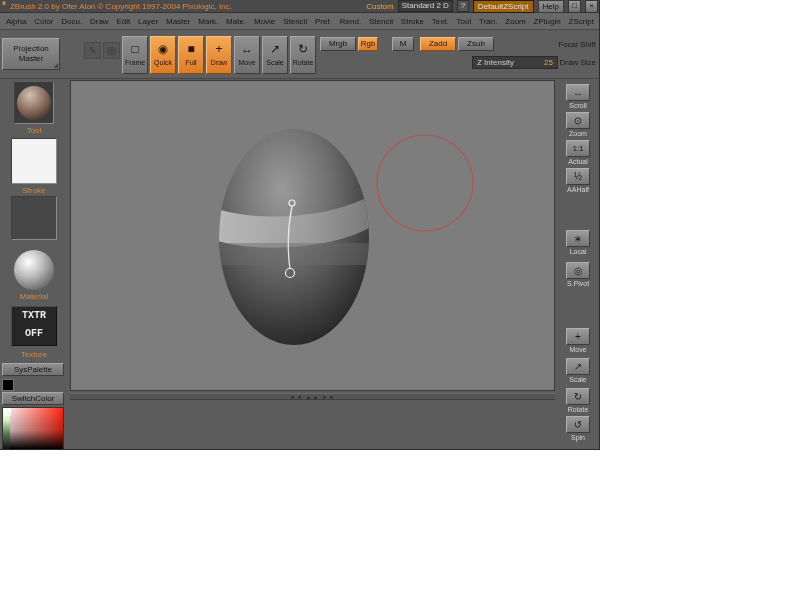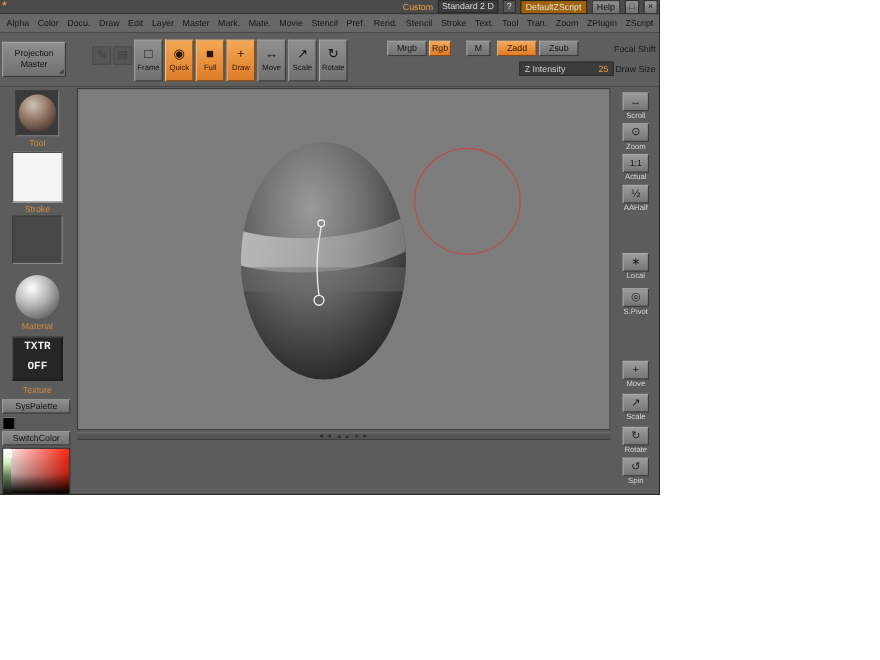--- a/index.html
+++ b/index.html
@@ -41,21 +41,21 @@
   .pm-btn{position:absolute;left:2px;top:8px;width:58px;height:32px;
     font-size:8px;text-align:center;line-height:10px;padding-top:5px;}
   .pm-corner{position:absolute;right:1px;bottom:1px;font-size:6px;color:#444;line-height:6px;}
   .dis-icon{position:absolute;top:12px;width:17px;height:17px;text-align:center;
     line-height:16px;font-size:10px;color:#3e3e3e;background:#565656;
     border:1px solid #4a4a4a;box-sizing:border-box;}
   .tool-btn{position:absolute;top:6px;width:26px;height:38px;text-align:center;
     font-size:7px;padding-top:2px;}
   .tool-btn .tb-icon{display:block;font-size:12px;line-height:20px;height:20px;}
   .tool-btn .tb-label{display:block;font-size:7px;line-height:8px;}
-  .mode-btn{position:absolute;top:7px;height:14px;font-size:8px;line-height:12px;text-align:center;margin-left:32px;}
+  .mode-btn{position:absolute;top:7px;height:14px;font-size:8px;line-height:12px;text-align:center;}
   .slider{position:absolute;top:26px;height:13px;background:#3c3c3c;border:1px solid #2b2b2b;
     display:flex;align-items:center;justify-content:space-between;padding:0 4px;box-sizing:border-box;}
   .slider .sl-label{font-size:8px;color:#cfcfcf;white-space:nowrap;}
   .slider .sl-value{font-size:8px;color:#f0a040;}
   .shelf-label{position:absolute;font-size:8px;color:#1c1c1c;white-space:nowrap;}
 
   
   .left-tray{position:absolute;left:0;top:78px;width:68px;height:372px;}
   .thumb{position:absolute;box-sizing:border-box;border:1px solid;border-color:#3e3e3e #8a8a8a #8a8a8a #3e3e3e;}
   .tool-thumb{left:14px;top:4px;width:40px;height:42px;background:#3a3a3a;display:flex;align-items:center;justify-content:center;}
@@ -96,20 +96,21 @@
   .rt-label{display:block;font-size:7px;line-height:9px;color:#d6d6d6;}
 </style>
 </head>
 <body>
 
 <div class="page">
   <div class="app">
 
     <div class="titlebar">
       <span class="tb-logo">*</span>
+      <span class="tb-title">ZBrush 2.0 by Ofer Alon © Copyright 1997-2004 Pixologic, Inc.</span>
       <span class="tb-spacer"></span>
       <span class="tb-custom">Custom</span>
       <span class="tb-layout">Standard 2 D</span>
       <span class="tb-qhelp">?</span>
       <span class="tb-btn">DefaultZScript</span>
       <span class="tb-btn light">Help</span>
       <span class="tb-win">□</span>
       <span class="tb-win">×</span>
     </div>
 

